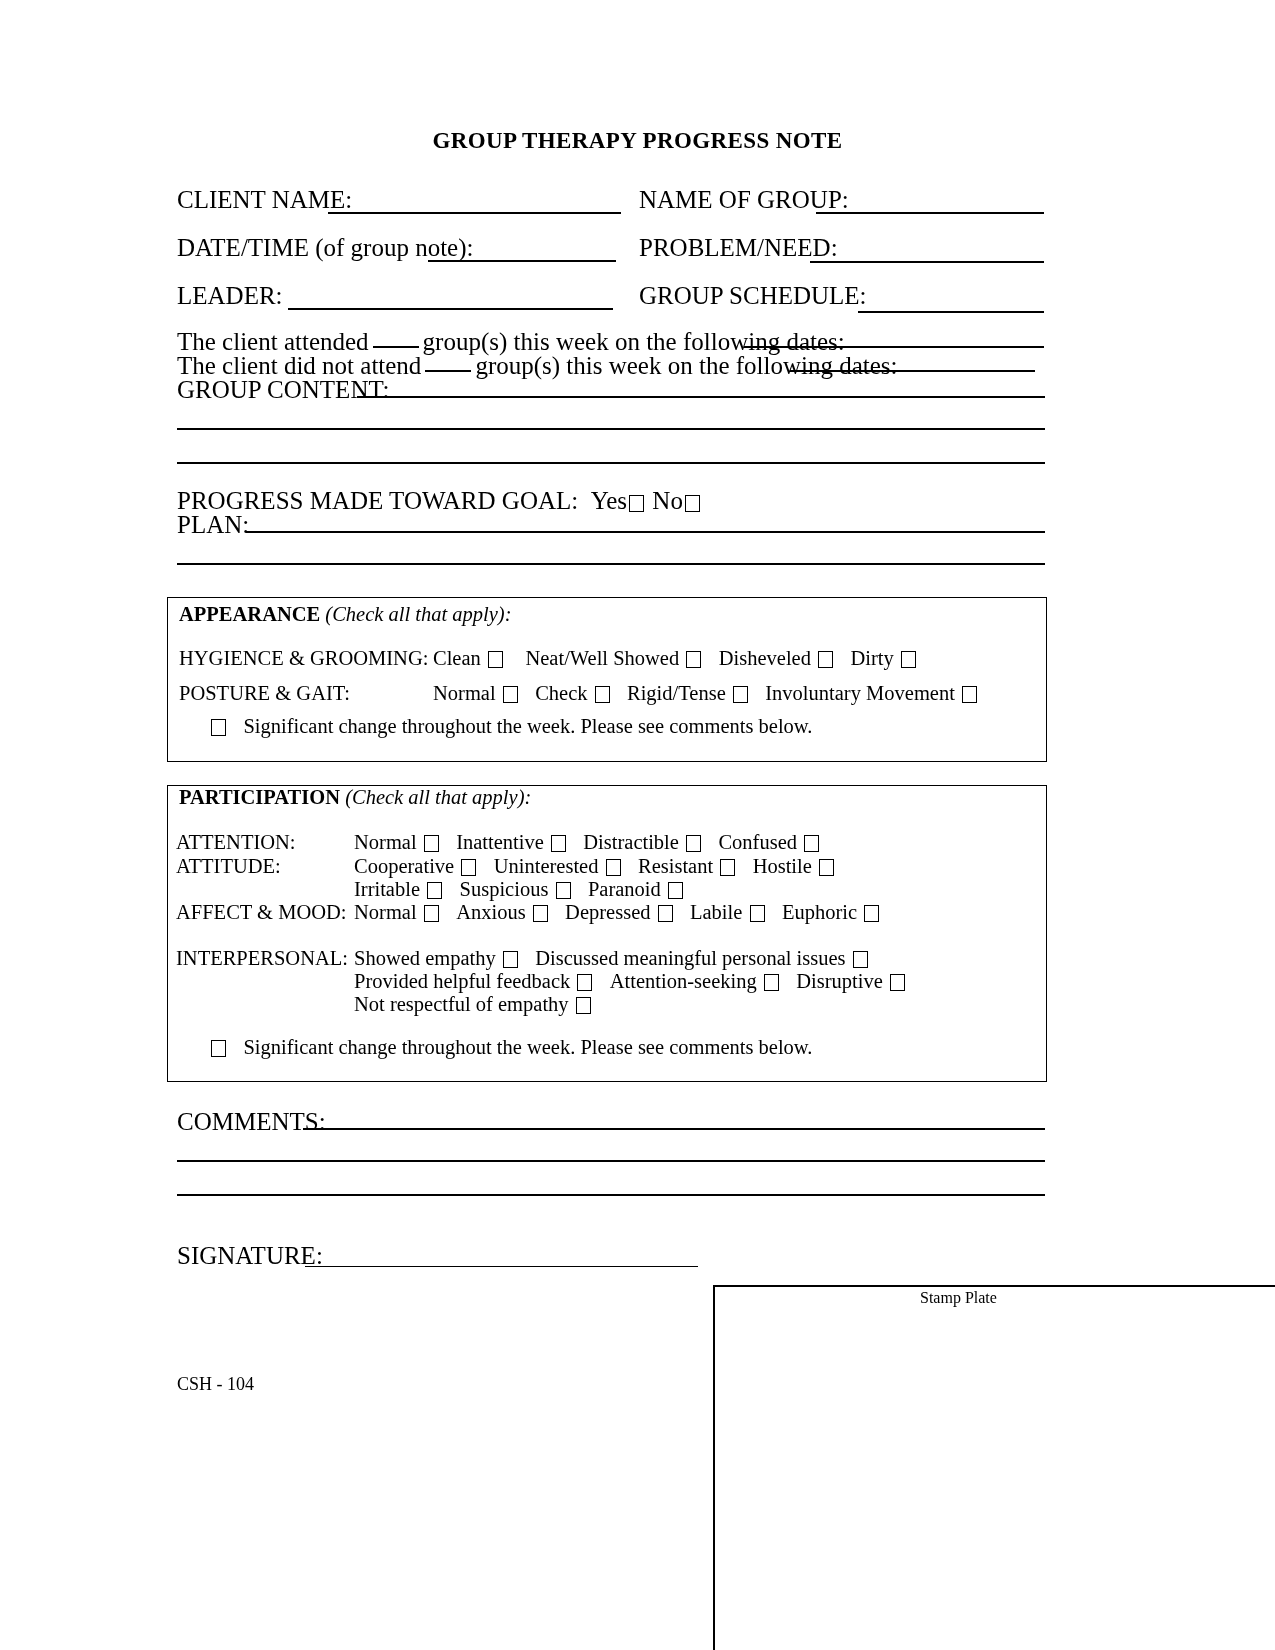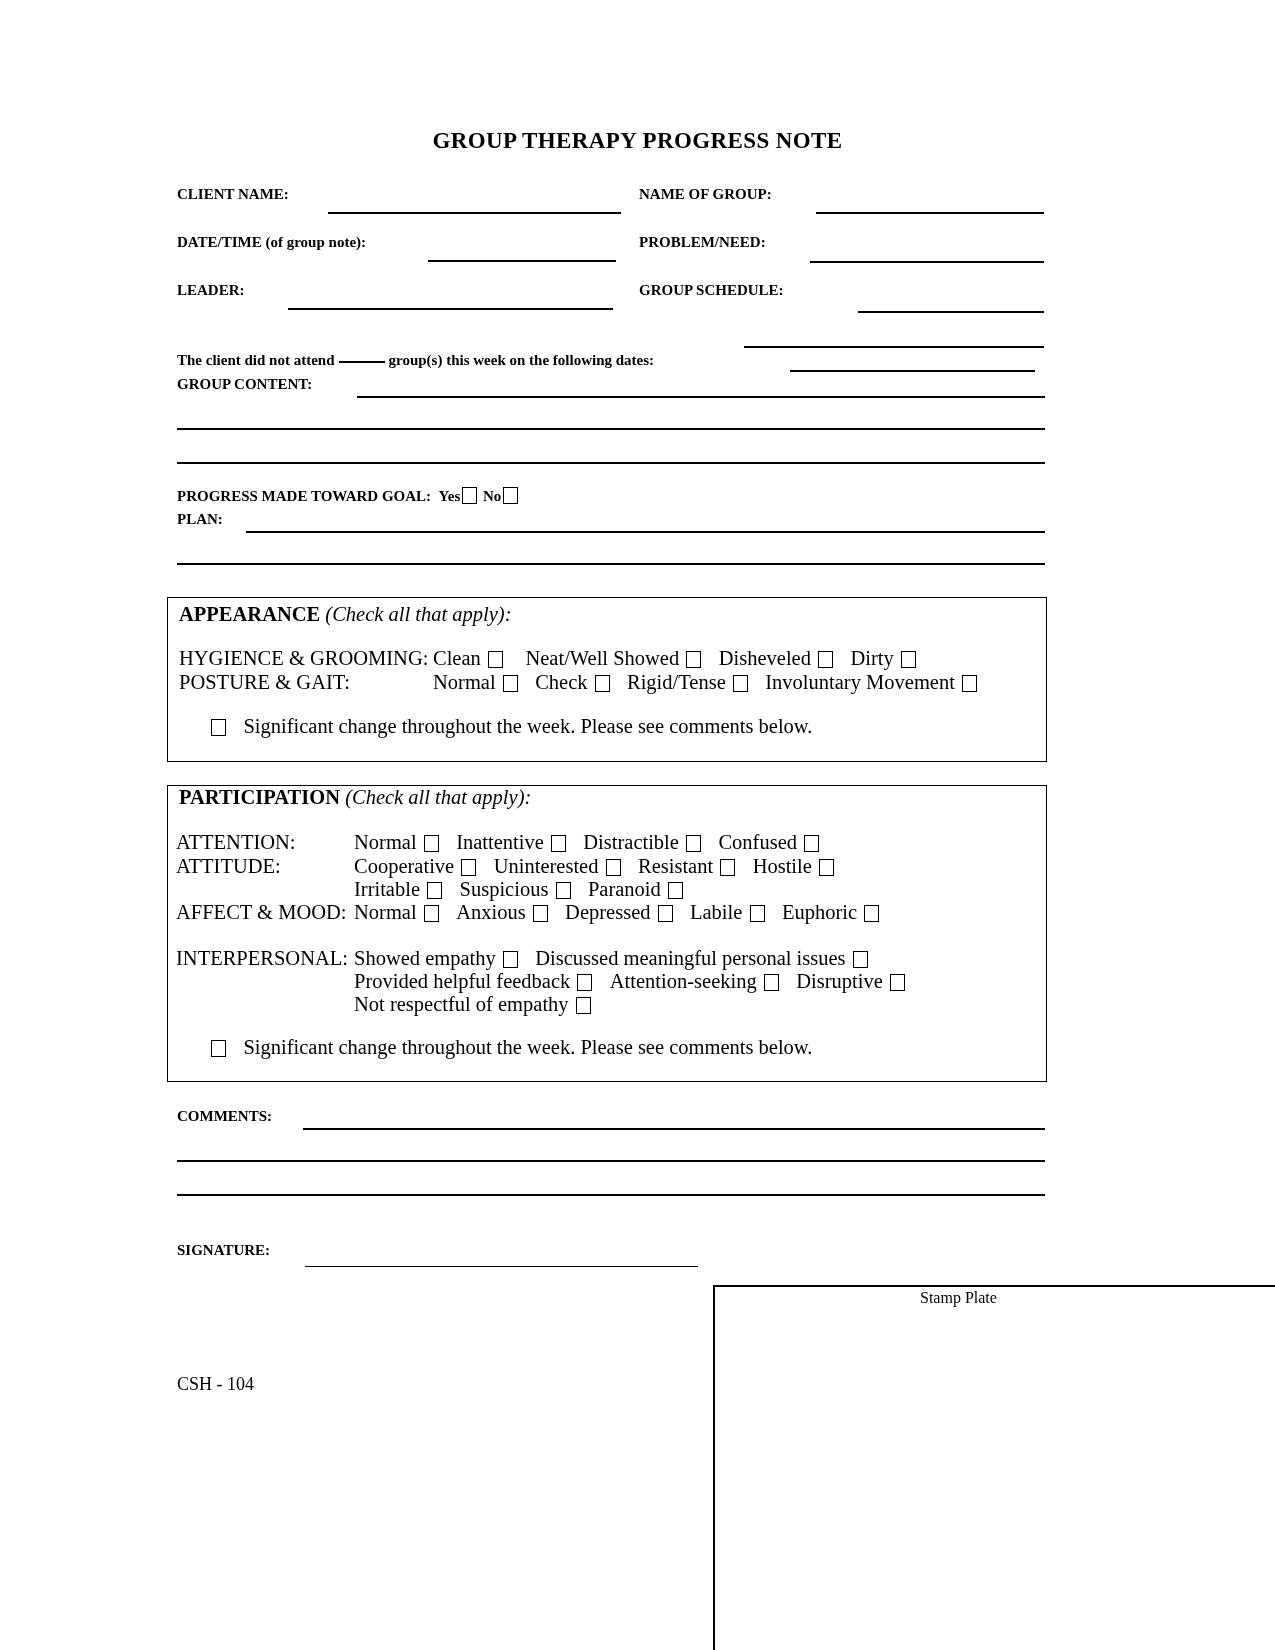--- a/index.html
+++ b/index.html
@@ -27,24 +27,23 @@
     left: 0;
     width: 1275px;
     text-align: center;
     font-size: 23px;
     font-weight: bold;
     letter-spacing: 0.4px;
   }
 
   
   .lbl {
-    font-size: 15px;
+    font-size: 25px;
     white-space: nowrap;
     line-height: 1.12;
-    font-weight: bold;
   }
   .abs { position: absolute; }
 
   
   .rule {
     position: absolute;
     border-bottom: 2px solid #000;
     height: 0;
   }
   .rule.hair { border-bottom-width: 1.3px; }
@@ -130,20 +129,23 @@
 
   <div class="lbl abs" style="left:639px; top:234px;">PROBLEM/NEED:</div>
   <div class="rule" style="left:810px; top:261px; width:234px;"></div>
 
   <div class="lbl abs" style="left:177px; top:282px;">LEADER:</div>
   <div class="rule" style="left:288px; top:308px; width:325px;"></div>
 
   <div class="lbl abs" style="left:639px; top:282px;">GROUP SCHEDULE:</div>
   <div class="rule" style="left:858px; top:311px; width:186px;"></div>
 
+  <div class="lbl abs" style="left:177px; top:328px;">
+    <span>The client attended</span><span class="blank-short"></span><span>group(s) this week on the following dates:</span>
+  </div>
   <div class="rule" style="left:744px; top:346px; width:300px;"></div>
 
   <div class="lbl abs" style="left:177px; top:352px;">
     <span>The client did not attend</span><span class="blank-short"></span><span>group(s) this week on the following dates:</span>
   </div>
   <div class="rule" style="left:790px; top:370px; width:245px;"></div>
 
   <div class="lbl abs" style="left:177px; top:376px;">GROUP CONTENT:</div>
   <div class="rule" style="left:357px; top:396px; width:688px;"></div>
   <div class="rule" style="left:177px; top:428px; width:868px;"></div>
@@ -167,21 +169,21 @@
   </div>
 
   <div class="row" style="left:179px; top:647px;">
     <span class="cat" style="width:254px;">HYGIENCE &amp; GROOMING:</span><span class="item"><span>Clean</span> <span class="cbx"></span></span>
     &nbsp;&nbsp;&nbsp;<span class="item"><span>Neat/Well Showed</span> <span class="cbx"></span></span>
     &nbsp;&nbsp;<span class="item"><span>Disheveled</span> <span class="cbx"></span></span>
     &nbsp;&nbsp;<span class="item"><span>Dirty</span> <span class="cbx"></span></span>
   </div>
 
   <div class="row" style="left:179px; top:671px;">
-    <span class="cat" style="width:254px;">POSTURE &amp; GAIT:</span><span class="item"><span>Normal</span> <span class="cbx"></span></span>
+    <span class="cat" style="width:254px;margin-top:11px;">POSTURE &amp; GAIT:</span><span class="item"><span>Normal</span> <span class="cbx"></span></span>
     &nbsp;&nbsp;<span class="item"><span>Check</span> <span class="cbx"></span></span>
     &nbsp;&nbsp;<span class="item"><span>Rigid/Tense</span> <span class="cbx"></span></span>
     &nbsp;&nbsp;<span class="item"><span>Involuntary Movement</span> <span class="cbx"></span></span>
   </div>
 
   <div class="row" style="left:209px; top:715px;">
     <span class="cbx"></span>
     &nbsp;&nbsp;<span>Significant change throughout the week.  Please see comments below.</span>
   </div>
 

